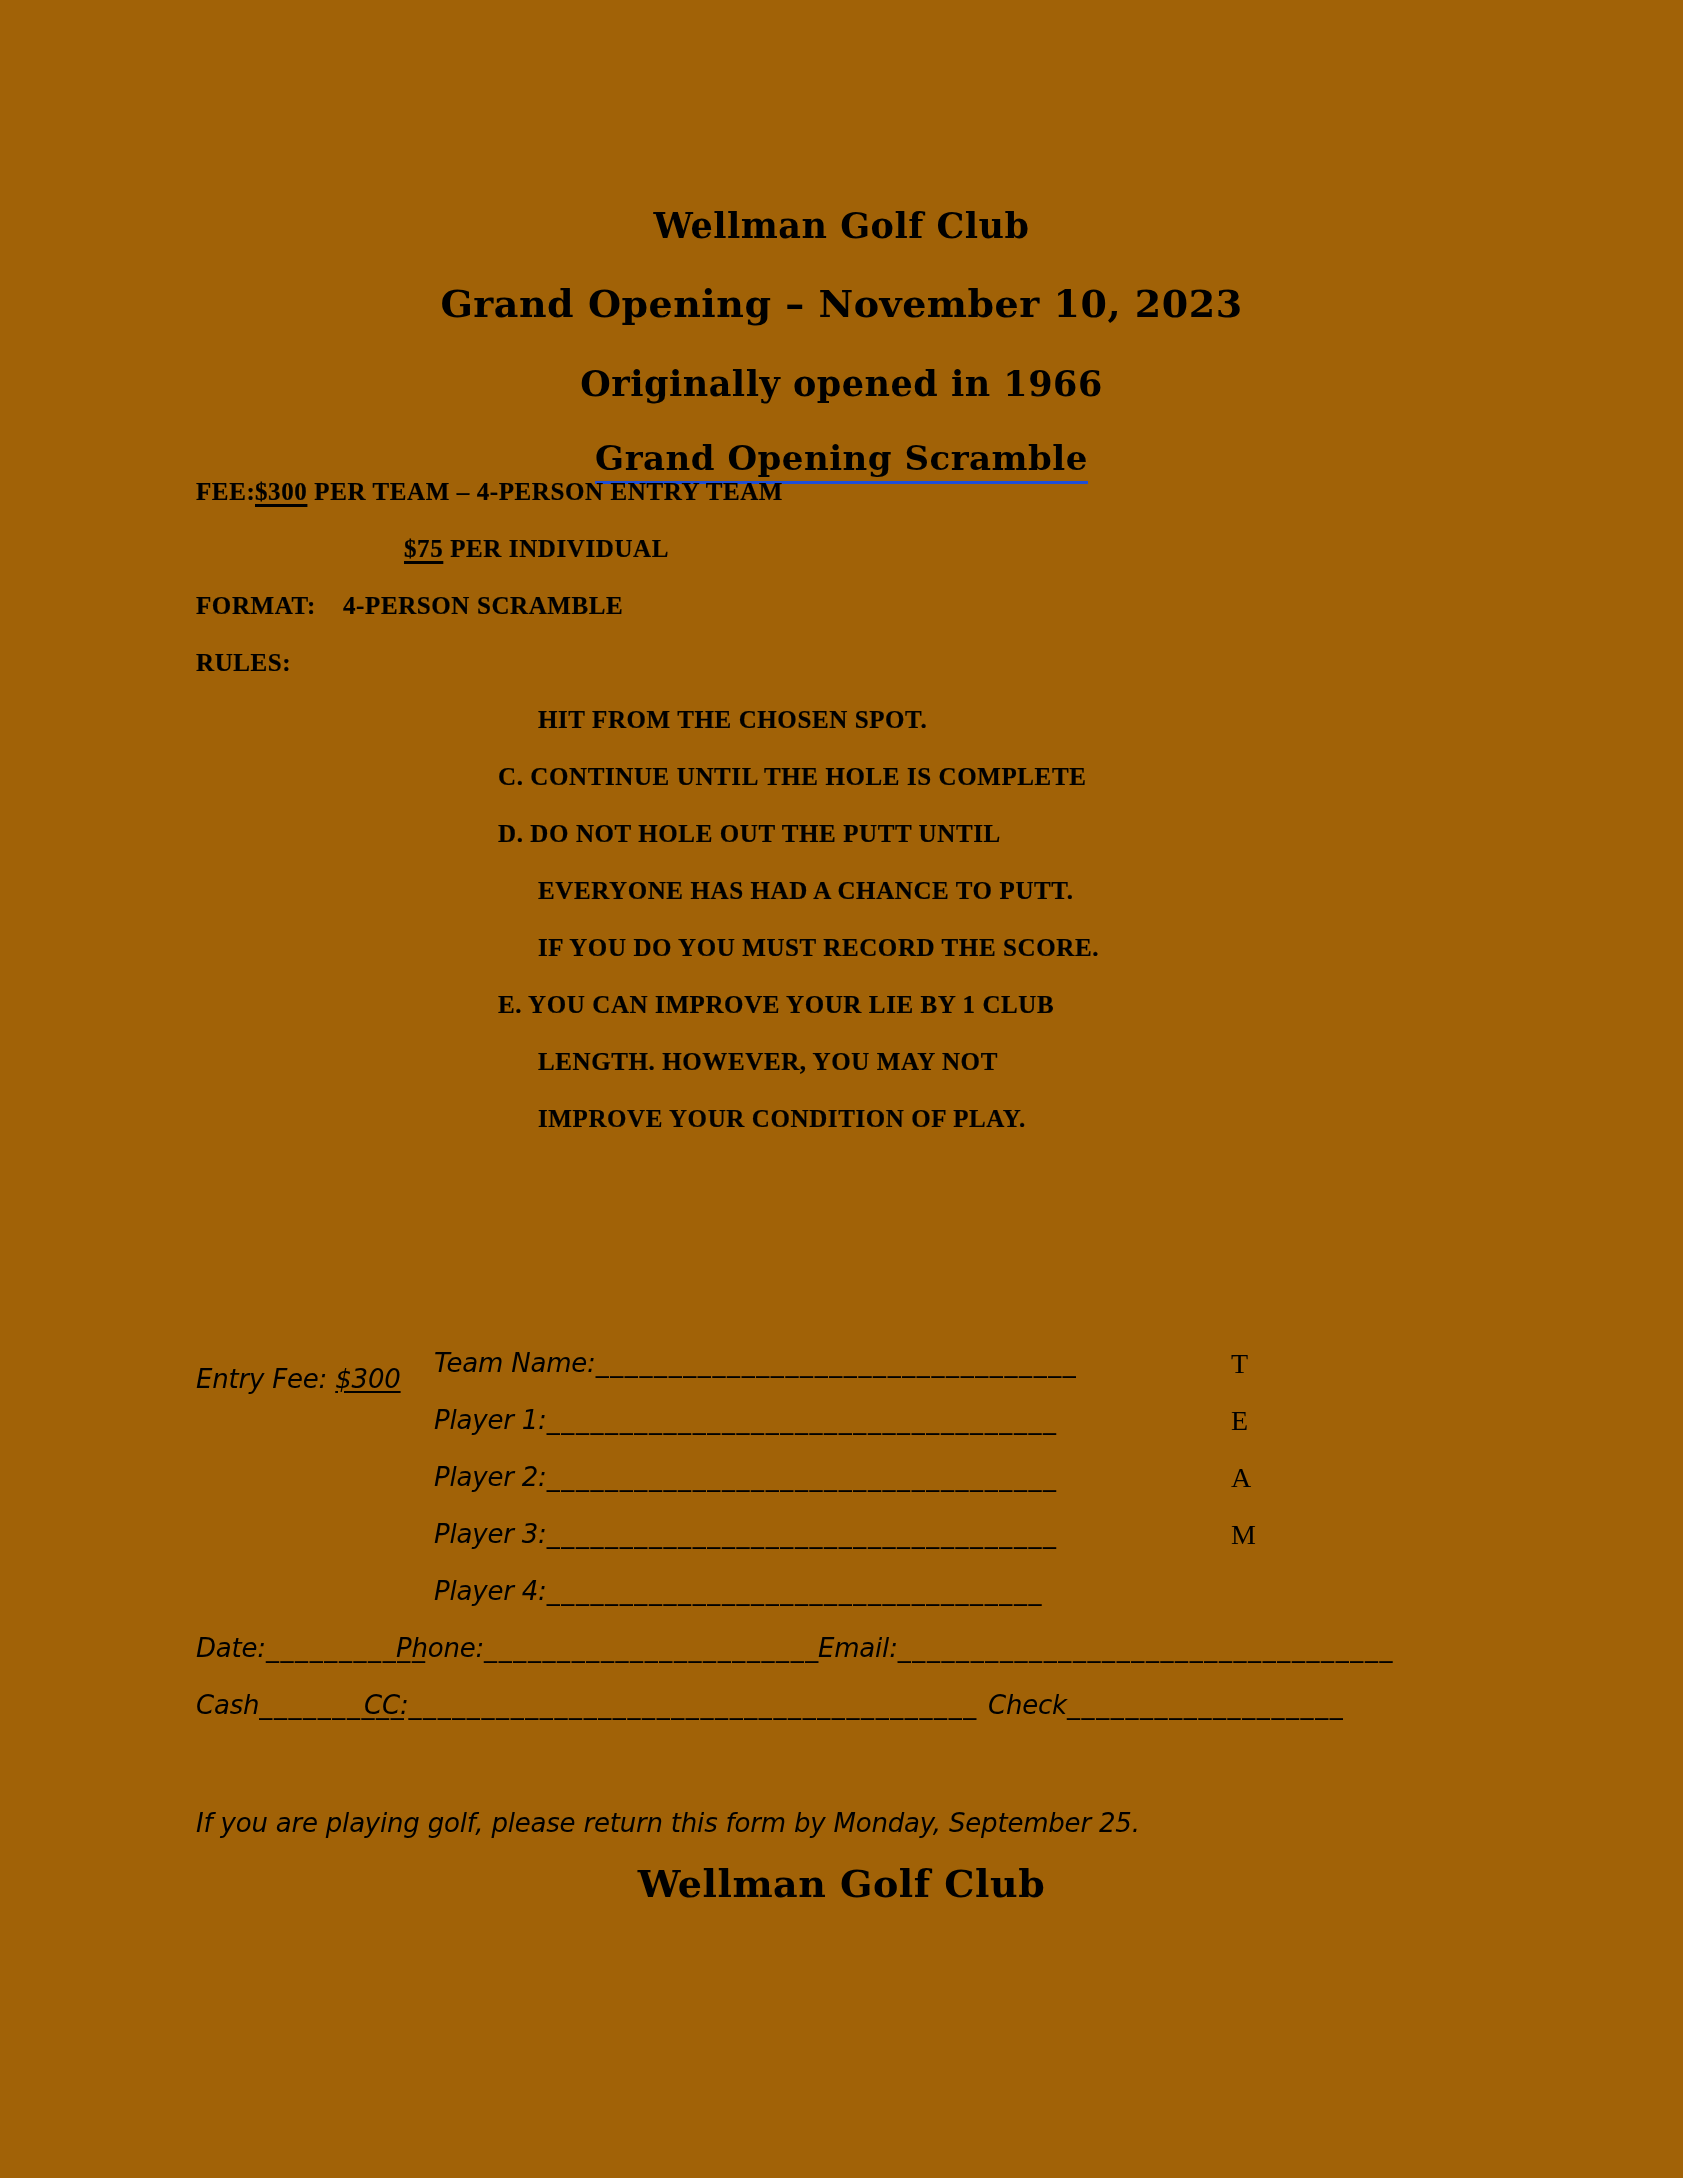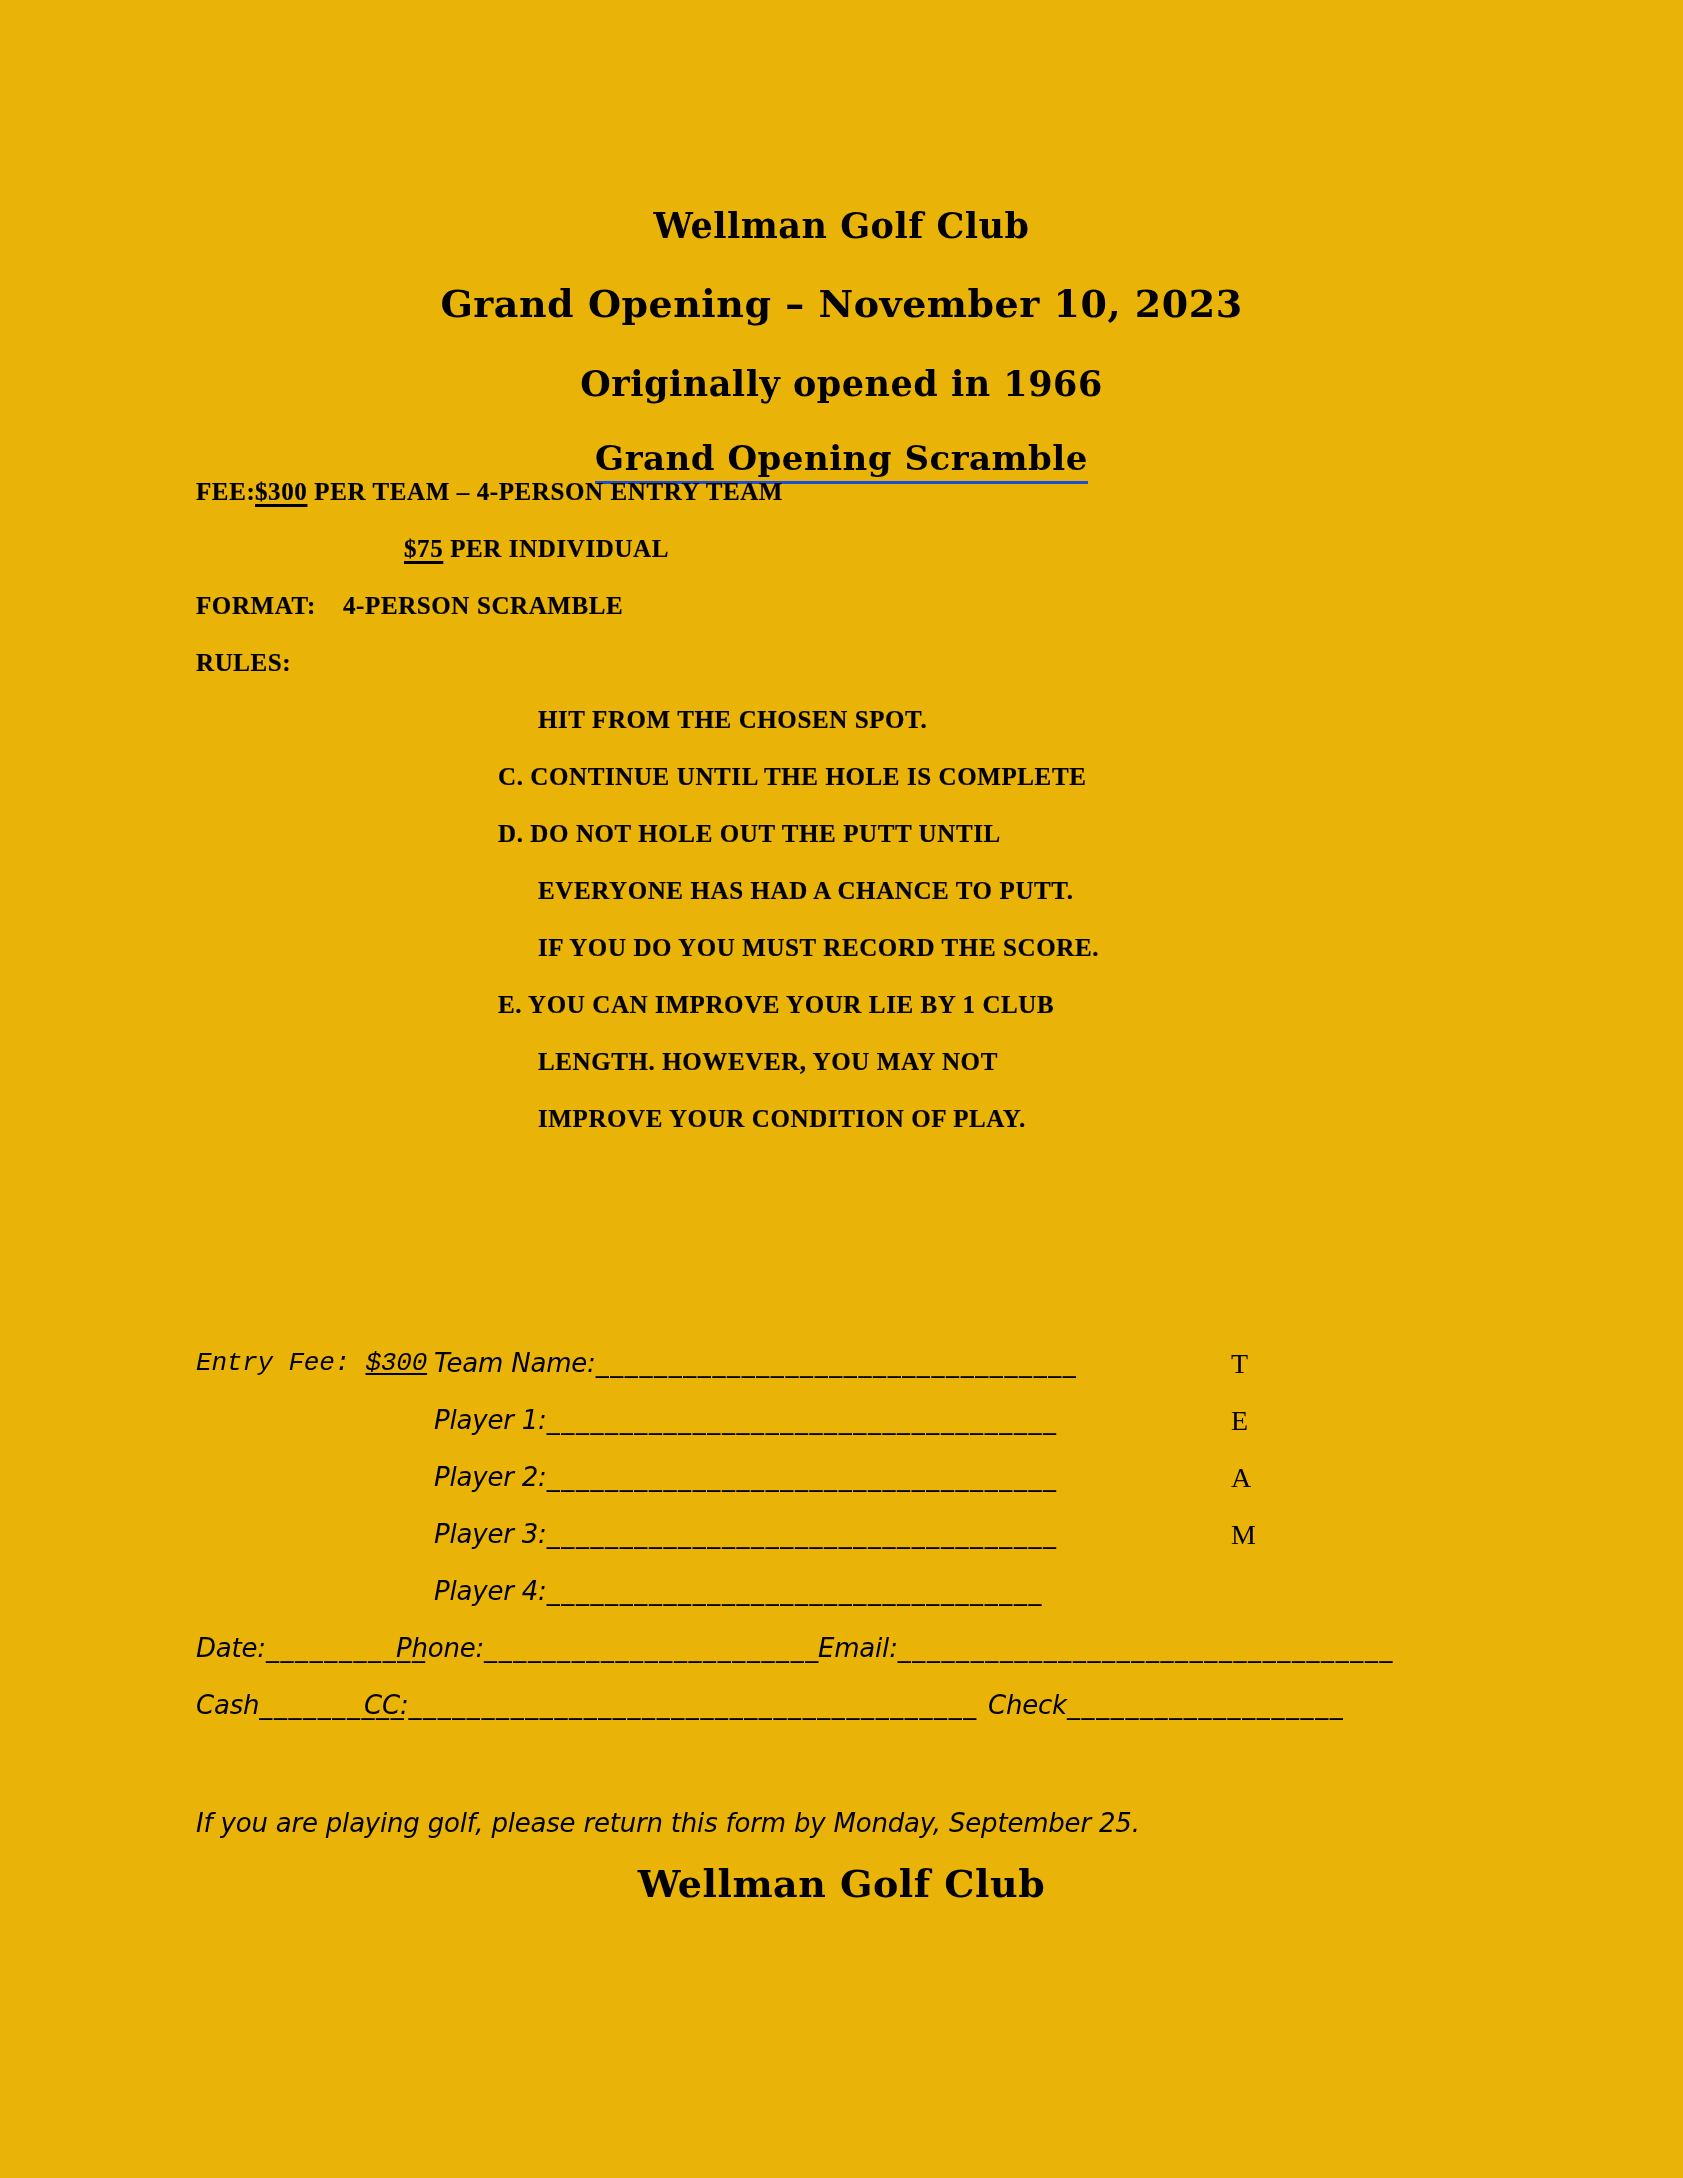--- a/index.html
+++ b/index.html
@@ -13,21 +13,21 @@
     height: 2178px;
     position: relative;
     font-family: "Liberation Serif", "DejaVu Serif", serif;
     color: #000000;
     overflow: hidden;
   }
 
   .page {
     position: absolute;
     inset: 0;
-    background: #eab308;
+    background: #a16207;
   }
 
   
   .headings {
     position: absolute;
     left: 0;
     right: 0;
     top: 188px;
     text-align: center;
   }
@@ -103,21 +103,21 @@
     font-size: 26px;
     font-style: italic;
     font-weight: 400;
     letter-spacing: -0.2px;
   }
   .form-row {
     position: relative;
     height: 57px;
     white-space: nowrap;
   }
-  .f-entry   { position: absolute; left: 0;   top: 0; font-family: Liberation Mono, monospace; }
+  .f-entry   { position: absolute; left: 0;   top: 16px; }
   .f-entry .money-s {
     text-decoration: underline;
     text-underline-offset: 3px;
     text-decoration-thickness: 2px;
   }
   .f-field   { position: absolute; left: 238px; top: 0; }
   .dashline  { letter-spacing: 1.6px; }
   .teamcol {
     position: absolute;
     left: 1035px;

